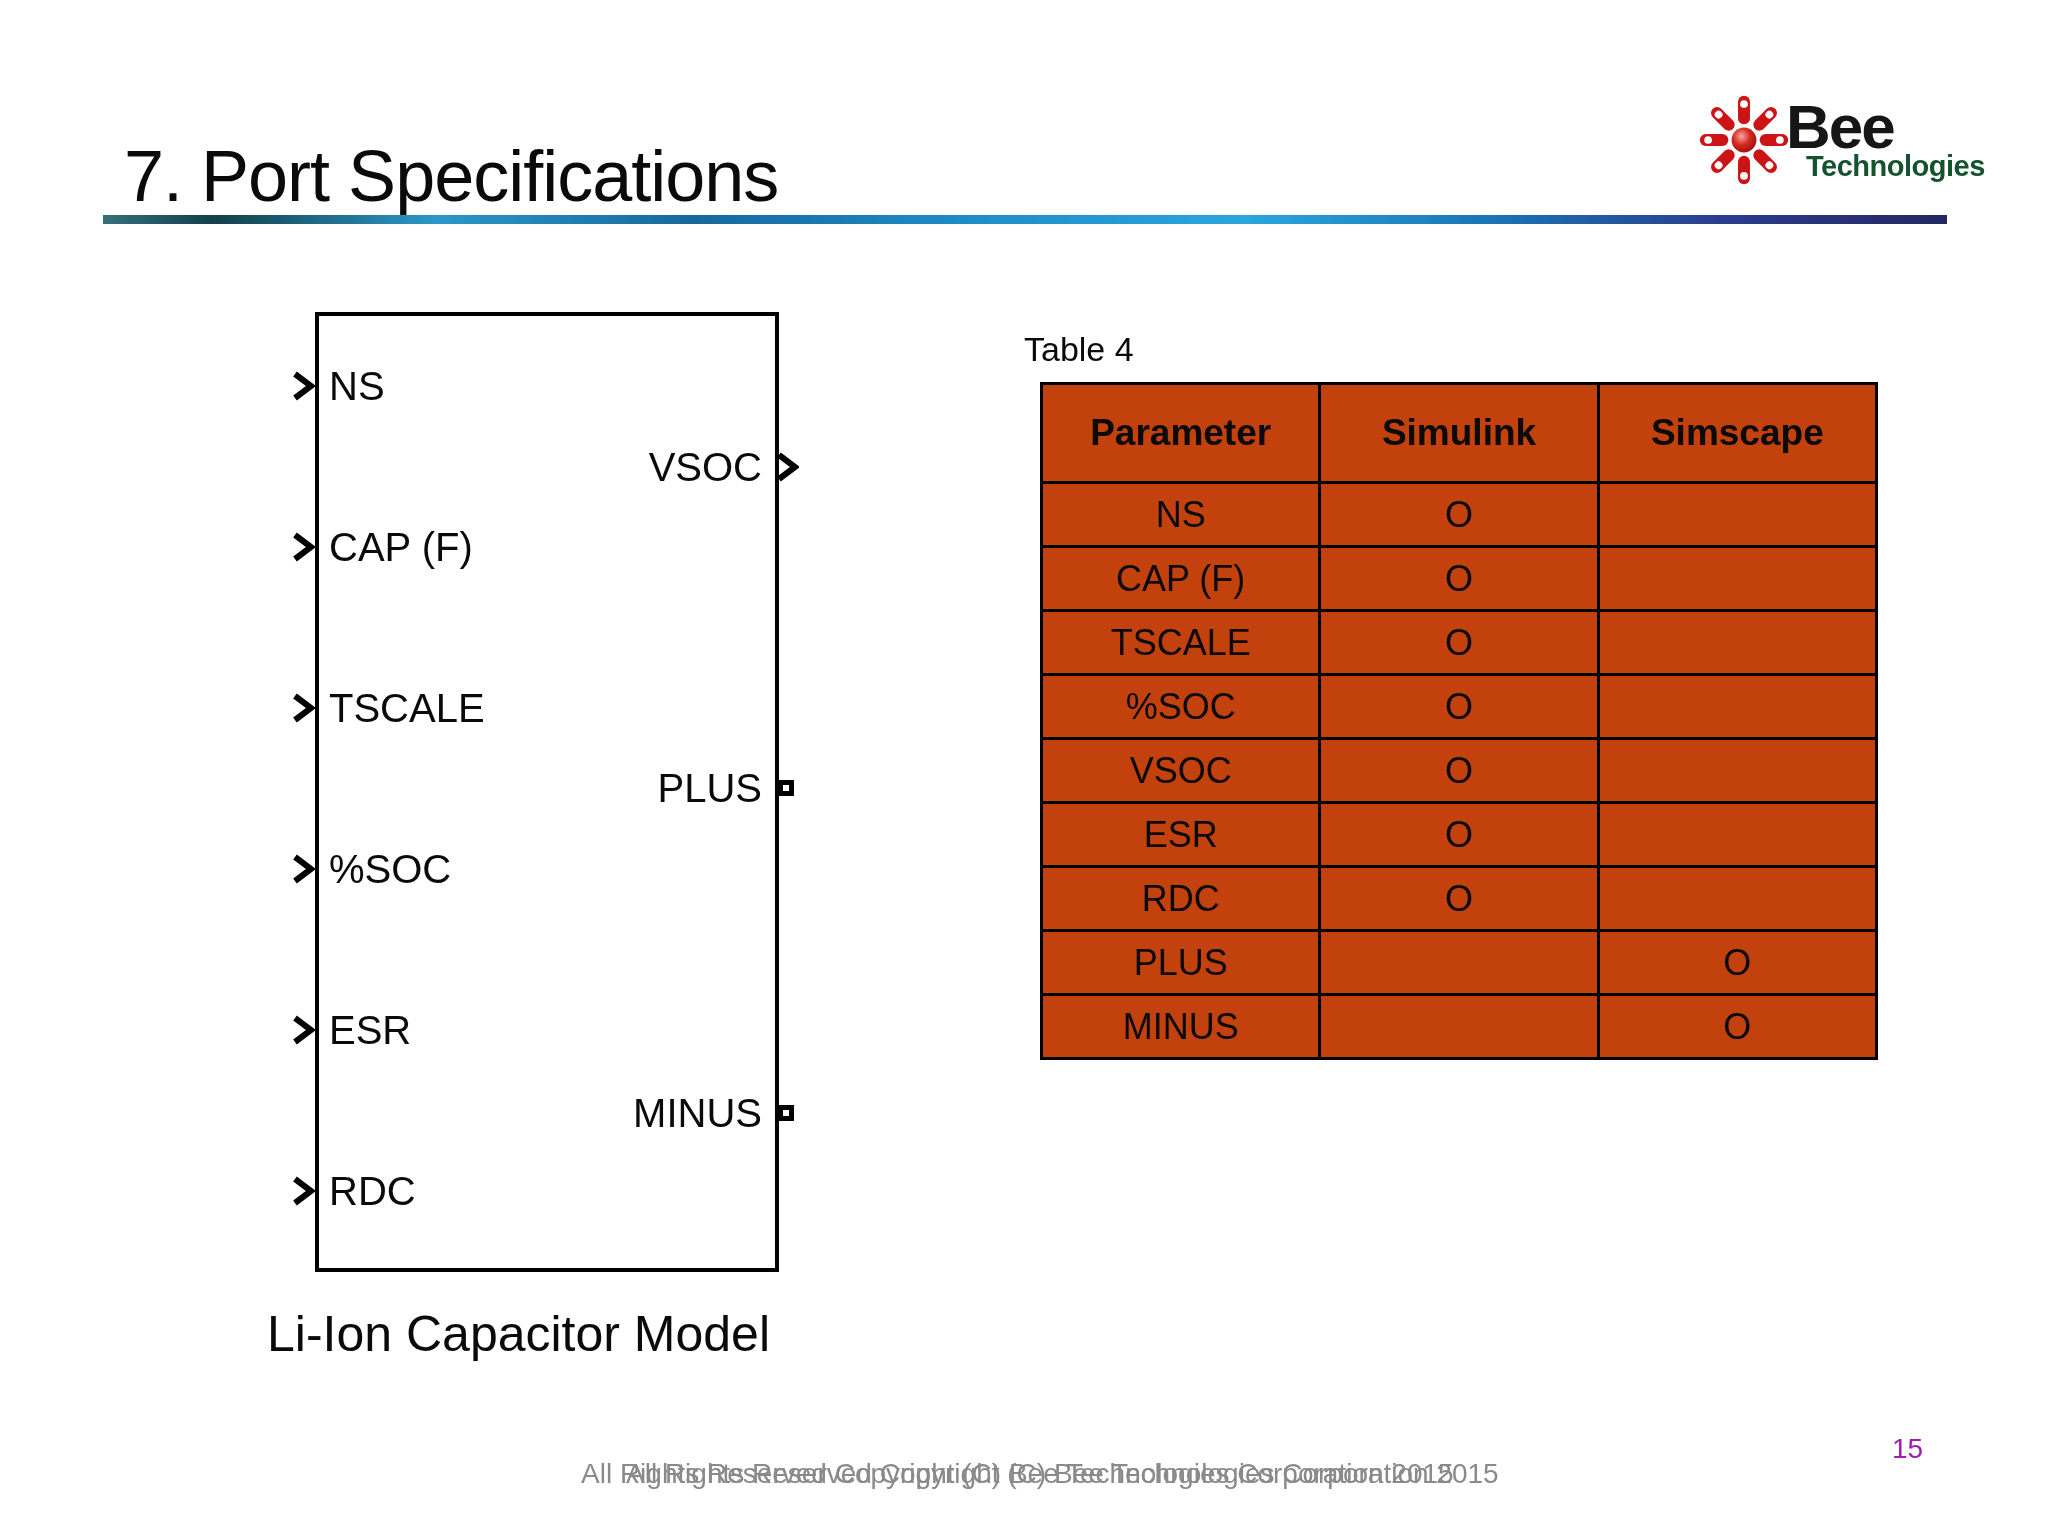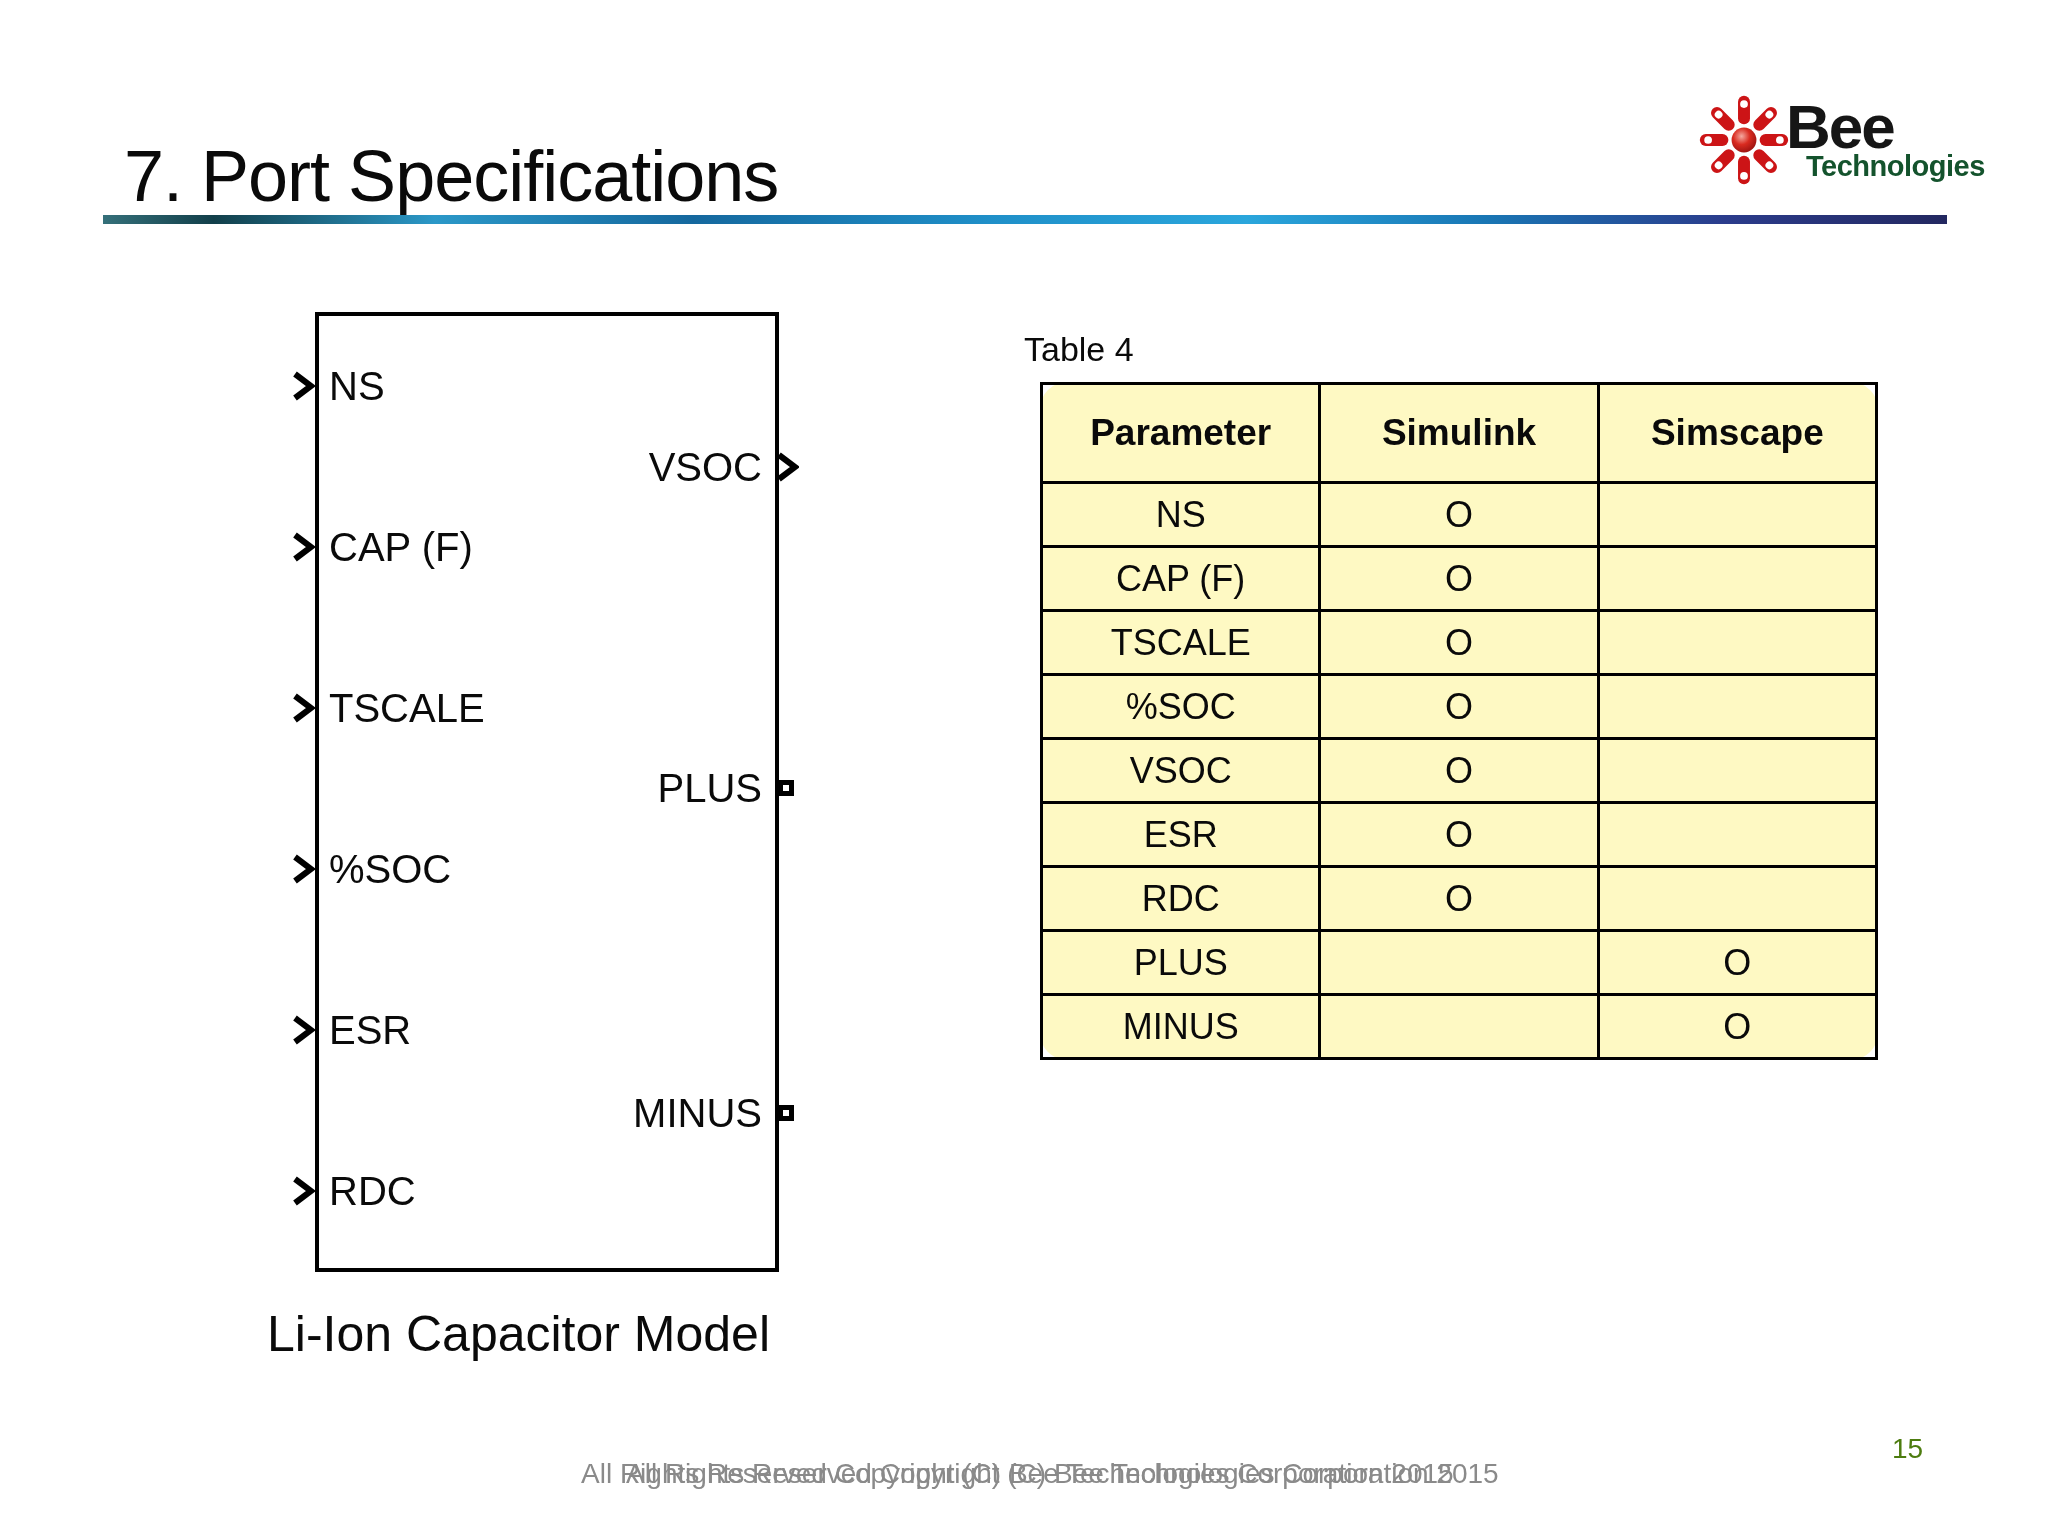--- a/index.html
+++ b/index.html
@@ -19,27 +19,27 @@
   
   .model-block{left:315px;top:312px;width:464px;height:960px;border:4px solid #000;box-sizing:border-box;background:#fff;}
   .in-port{position:absolute;left:291px;height:30px;display:flex;align-items:center;gap:14px;}
   .plabel{font-size:40px;line-height:30px;white-space:nowrap;}
   .out-label{position:absolute;left:462px;width:300px;text-align:right;font-size:40px;line-height:44px;white-space:nowrap;}
   .out-chev{position:absolute;left:775px;}
   .sq-port{position:absolute;left:778px;width:6px;height:6px;border:5px solid #000;background:#fff;}
   .diagram-caption{left:267px;top:1305px;font-size:50px;letter-spacing:0;white-space:nowrap;}
   
   .table-label{left:1024px;top:330px;font-size:34px;}
-  table.ports{position:absolute;left:1040px;top:382px;border-collapse:collapse;table-layout:fixed;width:838px;background:#fef9c3;border-radius:27px;}
+  table.ports{position:absolute;left:1040px;top:382px;border-collapse:collapse;table-layout:fixed;width:838px;background:#c2410c;}
   table.ports th,table.ports td{border:3px solid #000;text-align:center;vertical-align:middle;padding:0;}
   table.ports th{height:96px;font-size:37px;font-weight:bold;}
   table.ports td{height:61px;font-size:36px;font-weight:normal;}
   
   .footer-text{top:1458px;font-size:28px;color:#8a8a8a;white-space:nowrap;}
-  .page-number{left:1892px;top:1433px;font-size:28px;color:#4d7c0f;}
+  .page-number{left:1892px;top:1433px;font-size:28px;color:#a21caf;}
 </style>
 </head>
 <body>
 
 <div class="slide">
 
   <div class="abs page-title">7. Port Specifications</div>
   <div class="abs title-underline" style="background: linear-gradient(90deg, rgb(53, 112, 122) 0%, rgb(18, 63, 74) 6%, rgb(43, 152, 200) 18%, rgb(21, 104, 158) 32%, rgb(31, 143, 200) 48%, rgb(42, 166, 220) 62%, rgb(25, 118, 180) 75%, rgb(43, 60, 140) 88%, rgb(35, 40, 96) 100%);"></div>
 
   <div class="abs logo">

